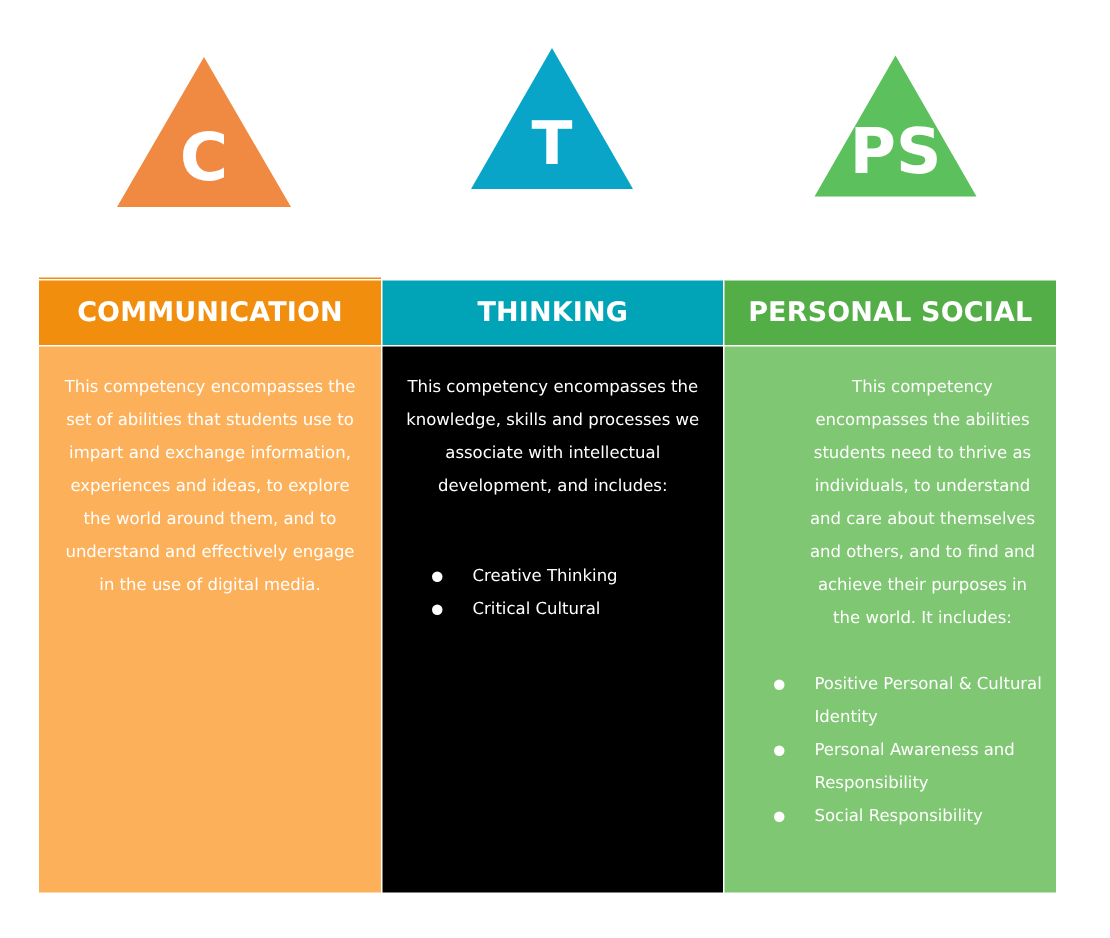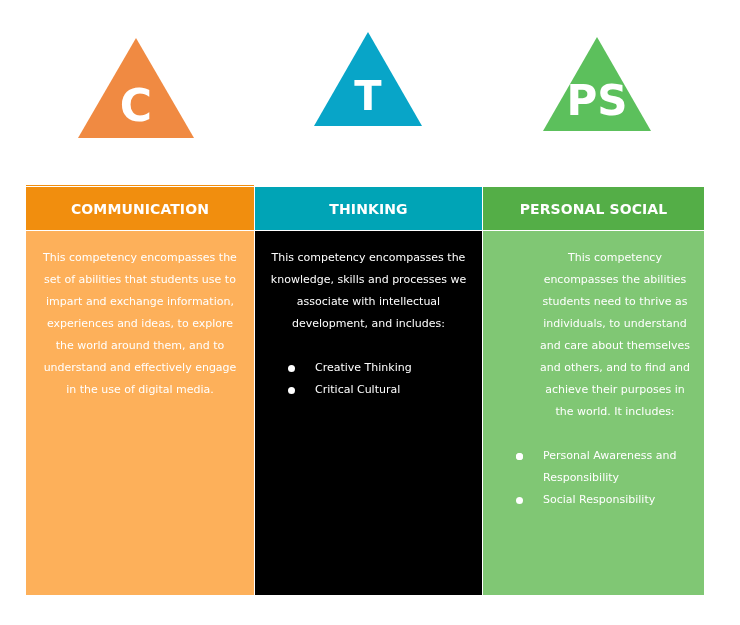--- a/index.html
+++ b/index.html
@@ -5,21 +5,21 @@
     html, body { margin: 0; padding: 0; background: #ffffff; }
     body { width: 740px; height: 625px; position: relative; overflow: hidden;
            font-family: "DejaVu Sans", "Liberation Sans", sans-serif; }
     .tri-wrap { position: absolute; top: 36px; width: 120px; height: 104px; }
     .tri-wrap svg { display: block; }
     .tri-letter { position: absolute; left: 0; right: 0; text-align: center;
                   color: #ffffff; font-weight: bold; font-family: "DejaVu Sans", sans-serif; }
     .col { position: absolute; top: 185px; width: 228px; height: 410px; }
     .col-head { position: absolute; left: 0; right: 0; top: 1px; height: 43px;
                 display: flex; align-items: center; justify-content: center;
-                color: #ffffff; font-weight: bold; font-size: 14px; letter-spacing: 0.1px; }
+                color: #ffffff; font-weight: bold; font-size: 18px; letter-spacing: 0.1px; }
     .col-body { position: absolute; left: 0; right: 0; top: 46px; bottom: 0;
                 color: #ffffff; font-size: 11px; line-height: 22px; text-align: center; }
     .col-body p { margin: 0; padding: 16px 10px 0 10px; }
     .col-body ul { list-style: none; margin: 0; padding: 0; text-align: left; }
     .col-body li { position: relative; padding-left: 60px; padding-right: 6px; }
     .col-body li .bullet { position: absolute; left: 33px; top: 8px; width: 7px; height: 7px;
                            border-radius: 50%; background: #ffffff; }
   </style>
 </head>
 <body>
@@ -50,30 +50,30 @@
   <div class="col-head" style="background:#F18E0E;top:2px;">COMMUNICATION</div>
   <div class="col-body" style="background:#FDB05A;">
     <p style="padding-left:14px;padding-right:14px;">This competency encompasses the set of abilities that students use to impart and exchange information, experiences and ideas, to explore the world around them, and to understand and effectively engage in the use of digital media.</p>
   </div>
 </div>
 
 <div class="col" style="left:255px;width:227px;">
   <div class="col-head" style="background:#00A4B6;top:2px;">THINKING</div>
   <div class="col-body" style="background:#000000;">
     <p style="padding-left:14px;padding-right:14px;">This competency encompasses the knowledge, skills and processes we associate with intellectual development, and includes:</p>
-    <ul style="margin-top:22px;">
+    <ul style="margin-top:38px;">
       <li><span class="bullet"></span><span>Creative Thinking</span></li>
       <li><span class="bullet"></span><span>Critical Cultural</span></li>
     </ul>
   </div>
 </div>
 
 <div class="col" style="left:483px;width:221px;">
   <div class="col-head" style="background:#54AE47;top:2px;">PERSONAL SOCIAL</div>
   <div class="col-body" style="background:#80C774;">
     <p style="padding-left:12px;padding-right:12px;margin-left:43px;">This competency encompasses the abilities students need to thrive as individuals, to understand and care about themselves and others, and to find and achieve their purposes in the world. It includes:</p>
     <ul style="margin-top:22px;">
-      <li><span class="bullet"></span></li>
+      <li><span class="bullet"></span><span>Positive Personal &amp; Cultural Identity</span></li>
       <li><span class="bullet"></span><span>Personal Awareness and Responsibility</span></li>
       <li><span class="bullet"></span><span>Social Responsibility</span></li>
     </ul>
   </div>
 </div>
 
 </body></html>

